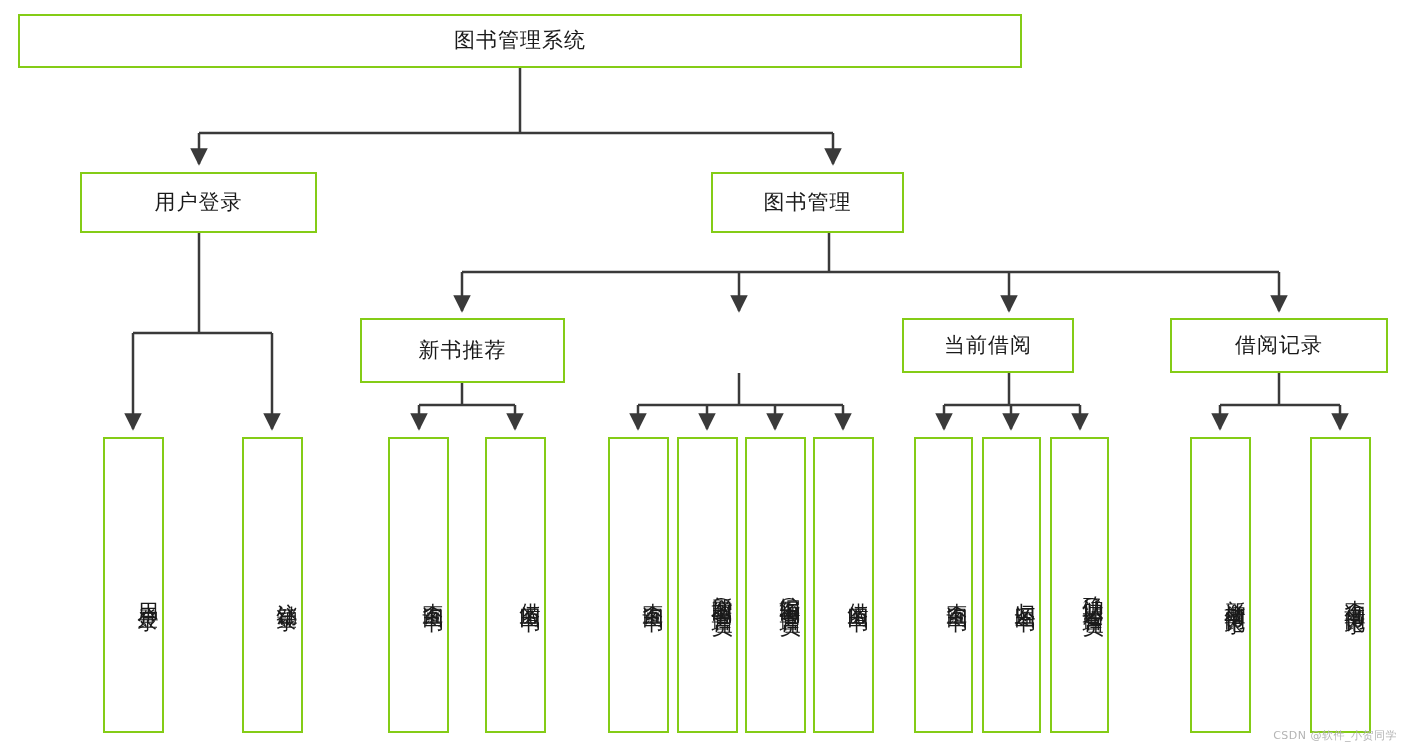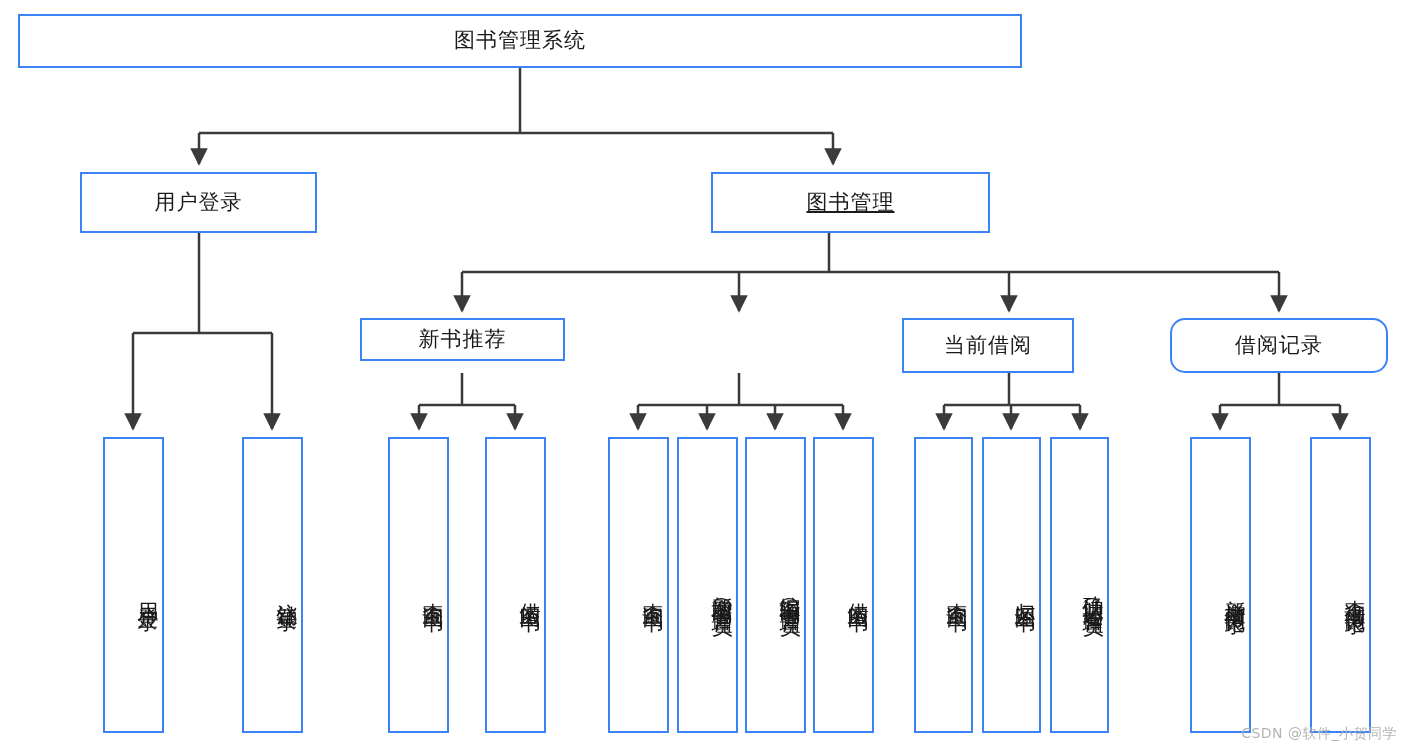--- a/index.html
+++ b/index.html
@@ -22,21 +22,21 @@
     position: absolute;
     left: 0;
     top: 0;
     width: 1405px;
     height: 747px;
     pointer-events: none;
   }
   .node {
     position: absolute;
     box-sizing: border-box;
-    border: 2px solid #3b82f6;
+    border: 2px solid #84cc16;
     background: #ffffff;
     display: flex;
     align-items: center;
     justify-content: center;
     color: #1a1a1a;
   }
   .node.horiz {
     font-size: 21px;
     letter-spacing: 1px;
     line-height: 1.2;
@@ -52,21 +52,21 @@
   }
   .node.vert .vlabel {
     writing-mode: vertical-rl;
     text-orientation: upright;
     white-space: nowrap;
   }
   #watermark {
     position: absolute;
     right: 8px;
     bottom: 4px;
-    font-size: 14px;
+    font-size: 11px;
     color: #b4b4b4;
     letter-spacing: 0.5px;
     white-space: nowrap;
     font-family: "DejaVu Sans", "Liberation Sans", sans-serif;
   }
 </style>
 </head>
 <body>
 
 <div id="canvas">
@@ -121,31 +121,31 @@
     </g>
   </svg>
 
   <div class="node horiz" style="left:18px; top:14px; width:1004px; height:54px;">
     <span>图书管理系统</span>
   </div>
 
   <div class="node horiz" style="left:80px; top:172px; width:237px; height:61px;">
     <span>用户登录</span>
   </div>
-  <div class="node horiz" style="left:711px; top:172px; width:279px; height:61px;text-decoration:underline;">
+  <div class="node horiz" style="left:711px; top:172px; width:193px; height:61px;">
     <span>图书管理</span>
   </div>
 
-  <div class="node horiz" style="left:360px; top:318px; width:205px; height:43px;">
+  <div class="node horiz" style="left:360px; top:318px; width:205px; height:65px;">
     <span>新书推荐</span>
   </div>
   <div class="node horiz" style="left:902px; top:318px; width:172px; height:55px;">
     <span>当前借阅</span>
   </div>
-  <div class="node horiz" style="left:1170px; top:318px; width:218px; height:55px;border-radius:15px;">
+  <div class="node horiz" style="left:1170px; top:318px; width:218px; height:55px;">
     <span>借阅记录</span>
   </div>
 
   <div class="node vert" style="left:103px; top:437px; width:61px; height:296px;">
     <span class="vlabel">用户登录</span>
   </div>
   <div class="node vert" style="left:242px; top:437px; width:61px; height:296px;">
     <span class="vlabel">注销登录</span>
   </div>
 

